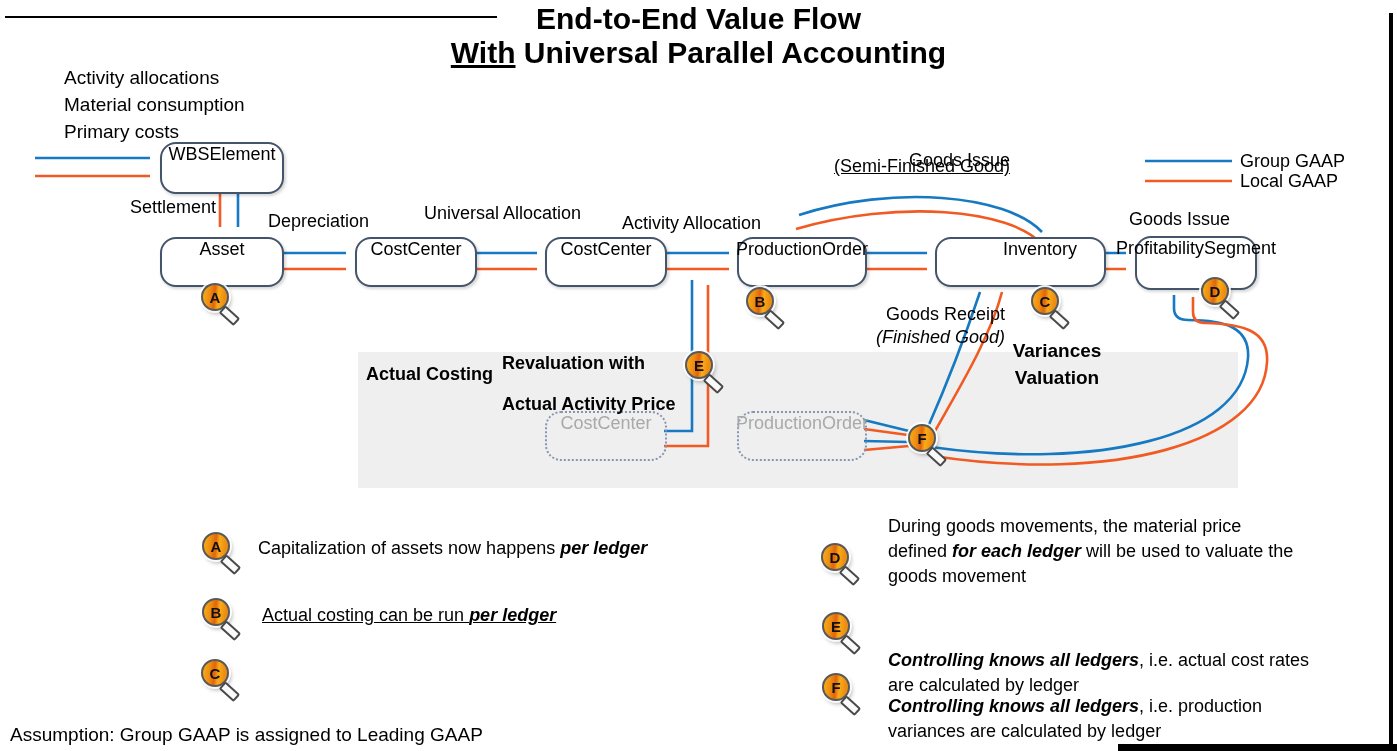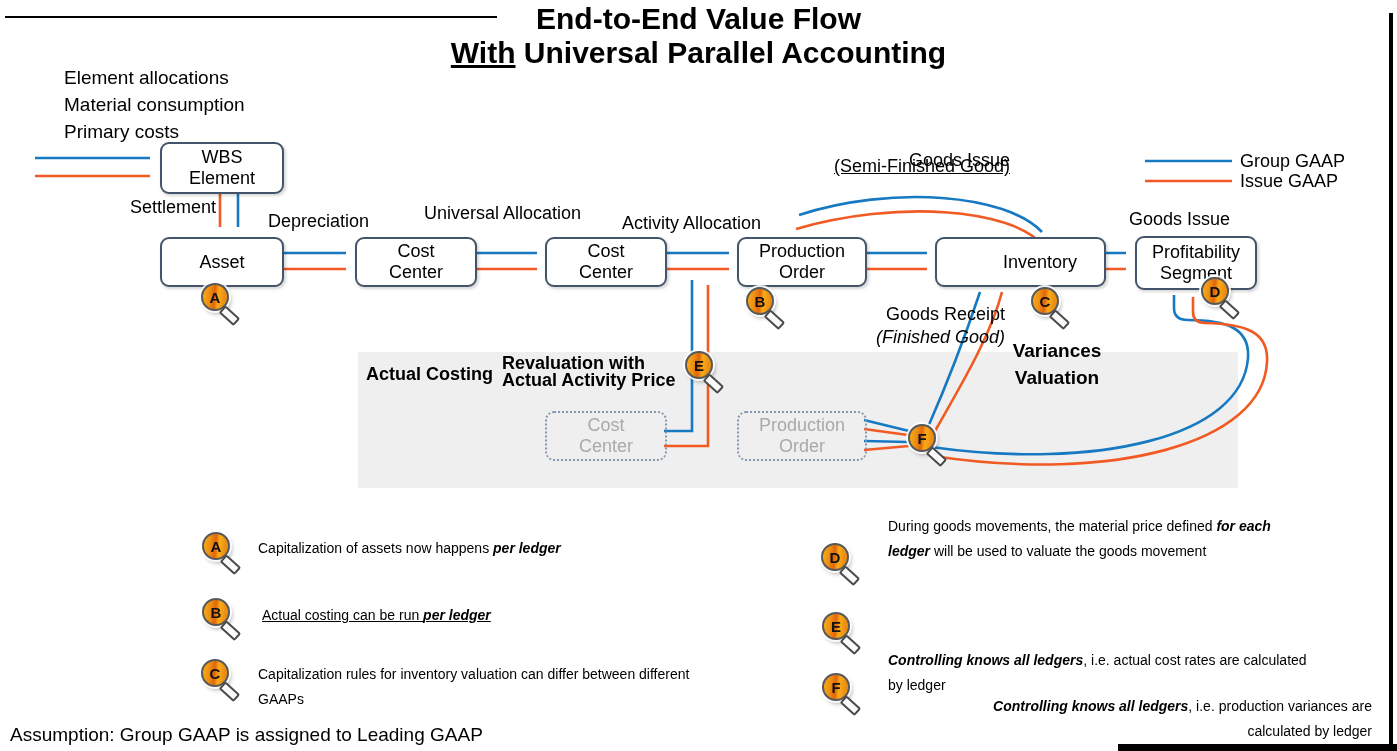--- a/index.html
+++ b/index.html
@@ -13,60 +13,60 @@
   .frame{position:absolute;background:var(--frame);z-index:4;}
   .title-line{position:absolute;left:0;width:1397px;text-align:center;font-weight:bold;
               font-size:30px;line-height:34px;z-index:2;}
   .u{text-decoration:underline;}
   .lbl{position:absolute;font-size:18px;line-height:21px;z-index:2;white-space:nowrap;}
   .lbl.ctr{text-align:right;white-space:normal;}
   .b{font-weight:bold;}
   .inputs{position:absolute;left:64px;top:64px;font-size:19px;line-height:27px;z-index:2;}
   .panel{position:absolute;left:358px;top:352px;width:880px;height:136px;
          background:var(--panel-bg);z-index:0;}
-  .node{position:absolute;background:#fff;border:2px solid var(--box-border);border-radius:9px;
-        display:flex;flex-direction:column;align-items:center;justify-content:center;
+  .node{position:absolute;background:#fff;border:2px solid var(--box-border);border-radius:16px;
+        display:flex;flex-direction:row;align-items:flex-start;justify-content:center;
         font-size:18px;line-height:21px;z-index:2;box-shadow:1.5px 2px 3px rgba(0,0,0,0.16);}
   .node.ghost{background:transparent;border:2px dotted var(--ghost-border);
               color:var(--ghost-text);box-shadow:none;}
   svg.arrows{position:absolute;left:0;top:0;z-index:1;}
   svg.arrows path{fill:none;stroke-width:2.6px;}
   .s-blue{stroke:var(--group-gaap);} .s-orange{stroke:var(--local-gaap);}
   .fill-blue{fill:var(--group-gaap);stroke:none;} .fill-orange{fill:var(--local-gaap);stroke:none;}
   .feeder{stroke-width:2.4px;}
   .mag{position:absolute;width:40px;height:40px;z-index:5;}
   .mag .lens{position:absolute;left:0;top:0;width:24px;height:24px;border-radius:50%;
              border:2px solid #58595B;
              background:linear-gradient(95deg,var(--lens-light) 0%,var(--lens-mid) 28%,var(--lens-dark) 48%,var(--lens-light) 63%,var(--lens-mid) 86%);
              display:flex;align-items:center;justify-content:center;
              font-size:15px;font-weight:bold;color:#111;
              box-shadow:0 0 0 2px rgba(255,255,255,0.9),2px 3px 4px rgba(0,0,0,0.3);}
   .mag .handle{position:absolute;left:21px;top:21px;width:16px;height:6px;background:#FAFAFA;
                border:2px solid #4A4A4A;border-radius:2px;transform:rotate(42deg);
                transform-origin:0 50%;}
-  .co{position:absolute;font-size:14px;line-height:25px;z-index:2;}
+  .co{position:absolute;font-size:18px;line-height:25px;z-index:2;}
   .co .em{font-weight:bold;font-style:italic;}
   .variances{position:absolute;left:977px;top:337px;width:160px;text-align:center;
              font-weight:bold;font-size:19px;line-height:27px;z-index:2;}
   .assumption{position:absolute;left:10px;top:724px;font-size:19px;z-index:2;}
 </style>
 </head>
 <body>
 
 <div id="slide">
 
   <div class="frame" style="left:5px;top:16px;width:492px;height:2px;"></div>
   <div class="frame" style="left:1389px;top:13px;width:4px;height:732px;"></div>
   <div class="frame" style="left:1118px;top:744px;width:279px;height:7px;"></div>
 
   <div class="title-line" style="top:2px;">End-to-End Value Flow</div>
   <div class="title-line" style="top:36px;"><span class="u">With</span><span> Universal Parallel Accounting</span></div>
 
   <div class="inputs">
-    <div>Element allocations</div>
+    <div>Activity allocations</div>
     <div>Material consumption</div>
     <div>Primary costs</div>
   </div>
 
   <div class="panel"></div>
 
   <svg class="arrows" width="1397" height="751" viewBox="0 0 1397 751">
     <defs>
       <marker id="ab" markerUnits="userSpaceOnUse" markerWidth="13" markerHeight="10" refX="11" refY="5" orient="auto">
         <path class="fill-blue" d="M0 0 L13 5 L0 10 Z"></path>
@@ -158,25 +158,25 @@
   <div class="lbl" style="left:268px;top:211px;">Depreciation</div>
   <div class="lbl" style="left:424px;top:203px;">Universal Allocation</div>
   <div class="lbl" style="left:622px;top:213px;">Activity Allocation</div>
   <div class="lbl ctr" style="left:790px;top:150px;width:220px;">Goods Issue</div>
   <div class="lbl ctr" style="left:790px;top:156px;width:220px;text-decoration:underline;">(Semi-Finished Good)</div>
   <div class="lbl ctr" style="left:795px;top:304px;width:210px;">Goods Receipt</div>
   <div class="lbl ctr" style="left:795px;top:327px;width:210px;font-style:italic;">(Finished Good)</div>
   <div class="lbl ctr" style="left:1040px;top:209px;width:190px;">Goods Issue</div>
 
   <div class="lbl" style="left:1240px;top:151px;">Group GAAP</div>
-  <div class="lbl" style="left:1240px;top:171px;">Issue GAAP</div>
+  <div class="lbl" style="left:1240px;top:171px;">Local GAAP</div>
 
   <div class="lbl b" style="left:366px;top:364px;">Actual Costing</div>
   <div class="lbl b" style="left:502px;top:353px;">Revaluation with</div>
-  <div class="lbl b" style="left:502px;top:370px;">Actual Activity Price</div>
+  <div class="lbl b" style="left:502px;top:394px;">Actual Activity Price</div>
   <div class="variances">
     <div>Variances</div>
     <div>Valuation</div>
   </div>
 
   <div class="mag" style="left:201px;top:283px;">
     <span class="lens">A</span>
       <span class="handle"></span>
   </div>
   <div class="mag" style="left:746px;top:287px;">
@@ -224,28 +224,25 @@
     <span class="lens">F</span>
       <span class="handle"></span>
   </div>
 
   <div class="co" style="left:258px;top:536px;width:560px;">
     <span class="pre">Capitalization of assets now happens </span><span class="em">per ledger</span><span class="post"></span>
   </div>
   <div class="co" style="left:262px;top:603px;width:520px;text-decoration:underline;">
     <span class="pre">Actual costing can be run </span><span class="em">per ledger</span><span class="post"></span>
   </div>
-  <div class="co" style="left:258px;top:662px;width:480px;">
-    <span class="pre">Capitalization rules for inventory valuation can differ between different GAAPs</span><span class="em"></span><span class="post"></span>
-  </div>
   <div class="co" style="left:888px;top:514px;width:410px;">
     <span class="pre">During goods movements, the material price defined </span><span class="em">for each ledger</span><span class="post"> will be used to valuate the goods movement</span>
   </div>
   <div class="co" style="left:888px;top:648px;width:432px;">
     <span class="pre"></span><span class="em">Controlling knows all ledgers</span><span class="post">, i.e. actual cost rates are calculated by ledger</span>
   </div>
-  <div class="co" style="left:940px;top:694px;width:432px;text-align:right;">
+  <div class="co" style="left:888px;top:694px;width:432px;">
     <span class="pre"></span><span class="em">Controlling knows all ledgers</span><span class="post">, i.e. production variances are calculated by ledger</span>
   </div>
 
   <div class="assumption">Assumption: Group GAAP is assigned to Leading GAAP</div>
 
 </div>
 
 </body></html>

